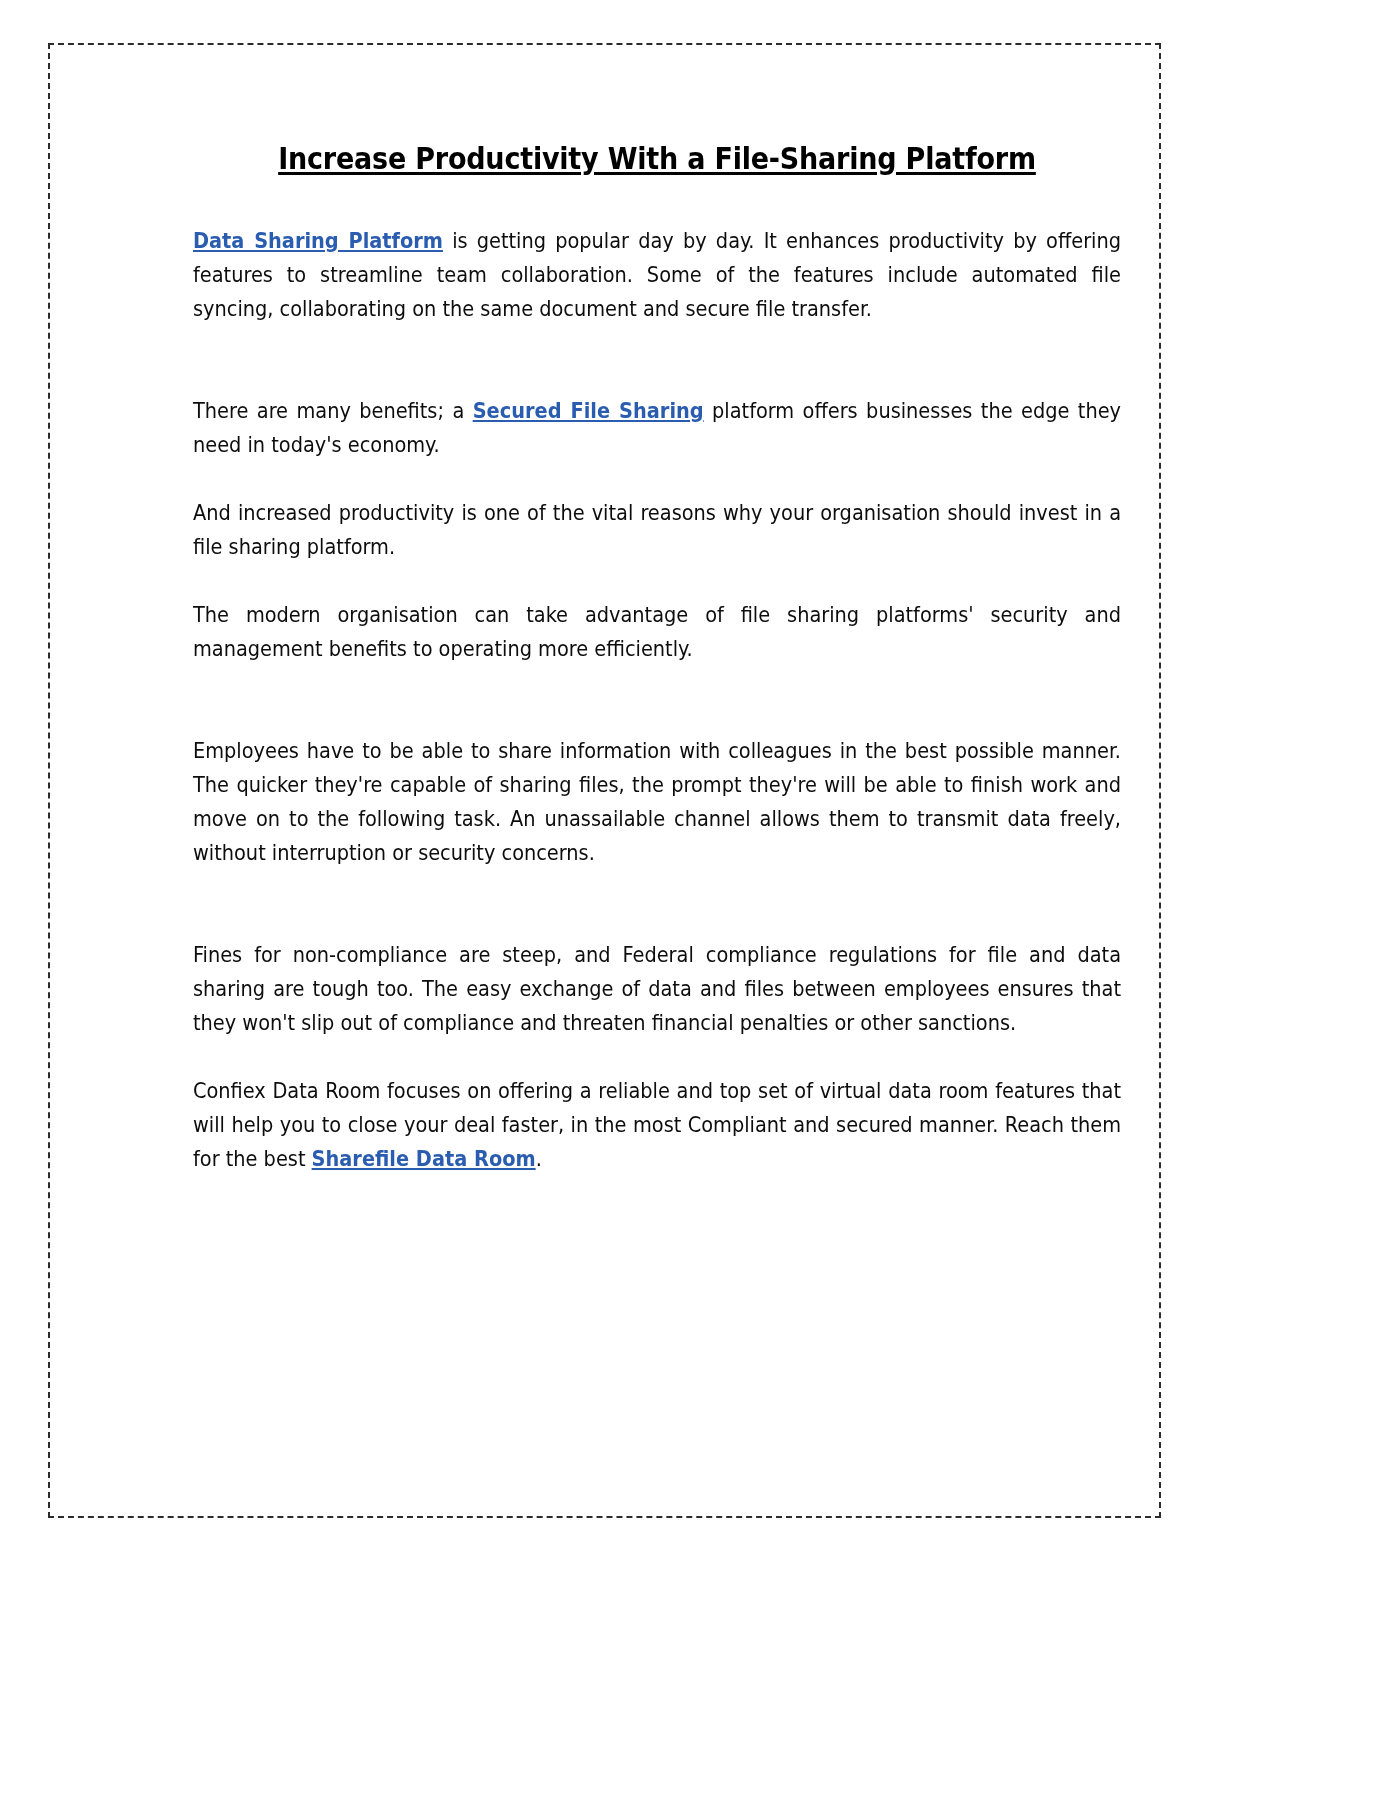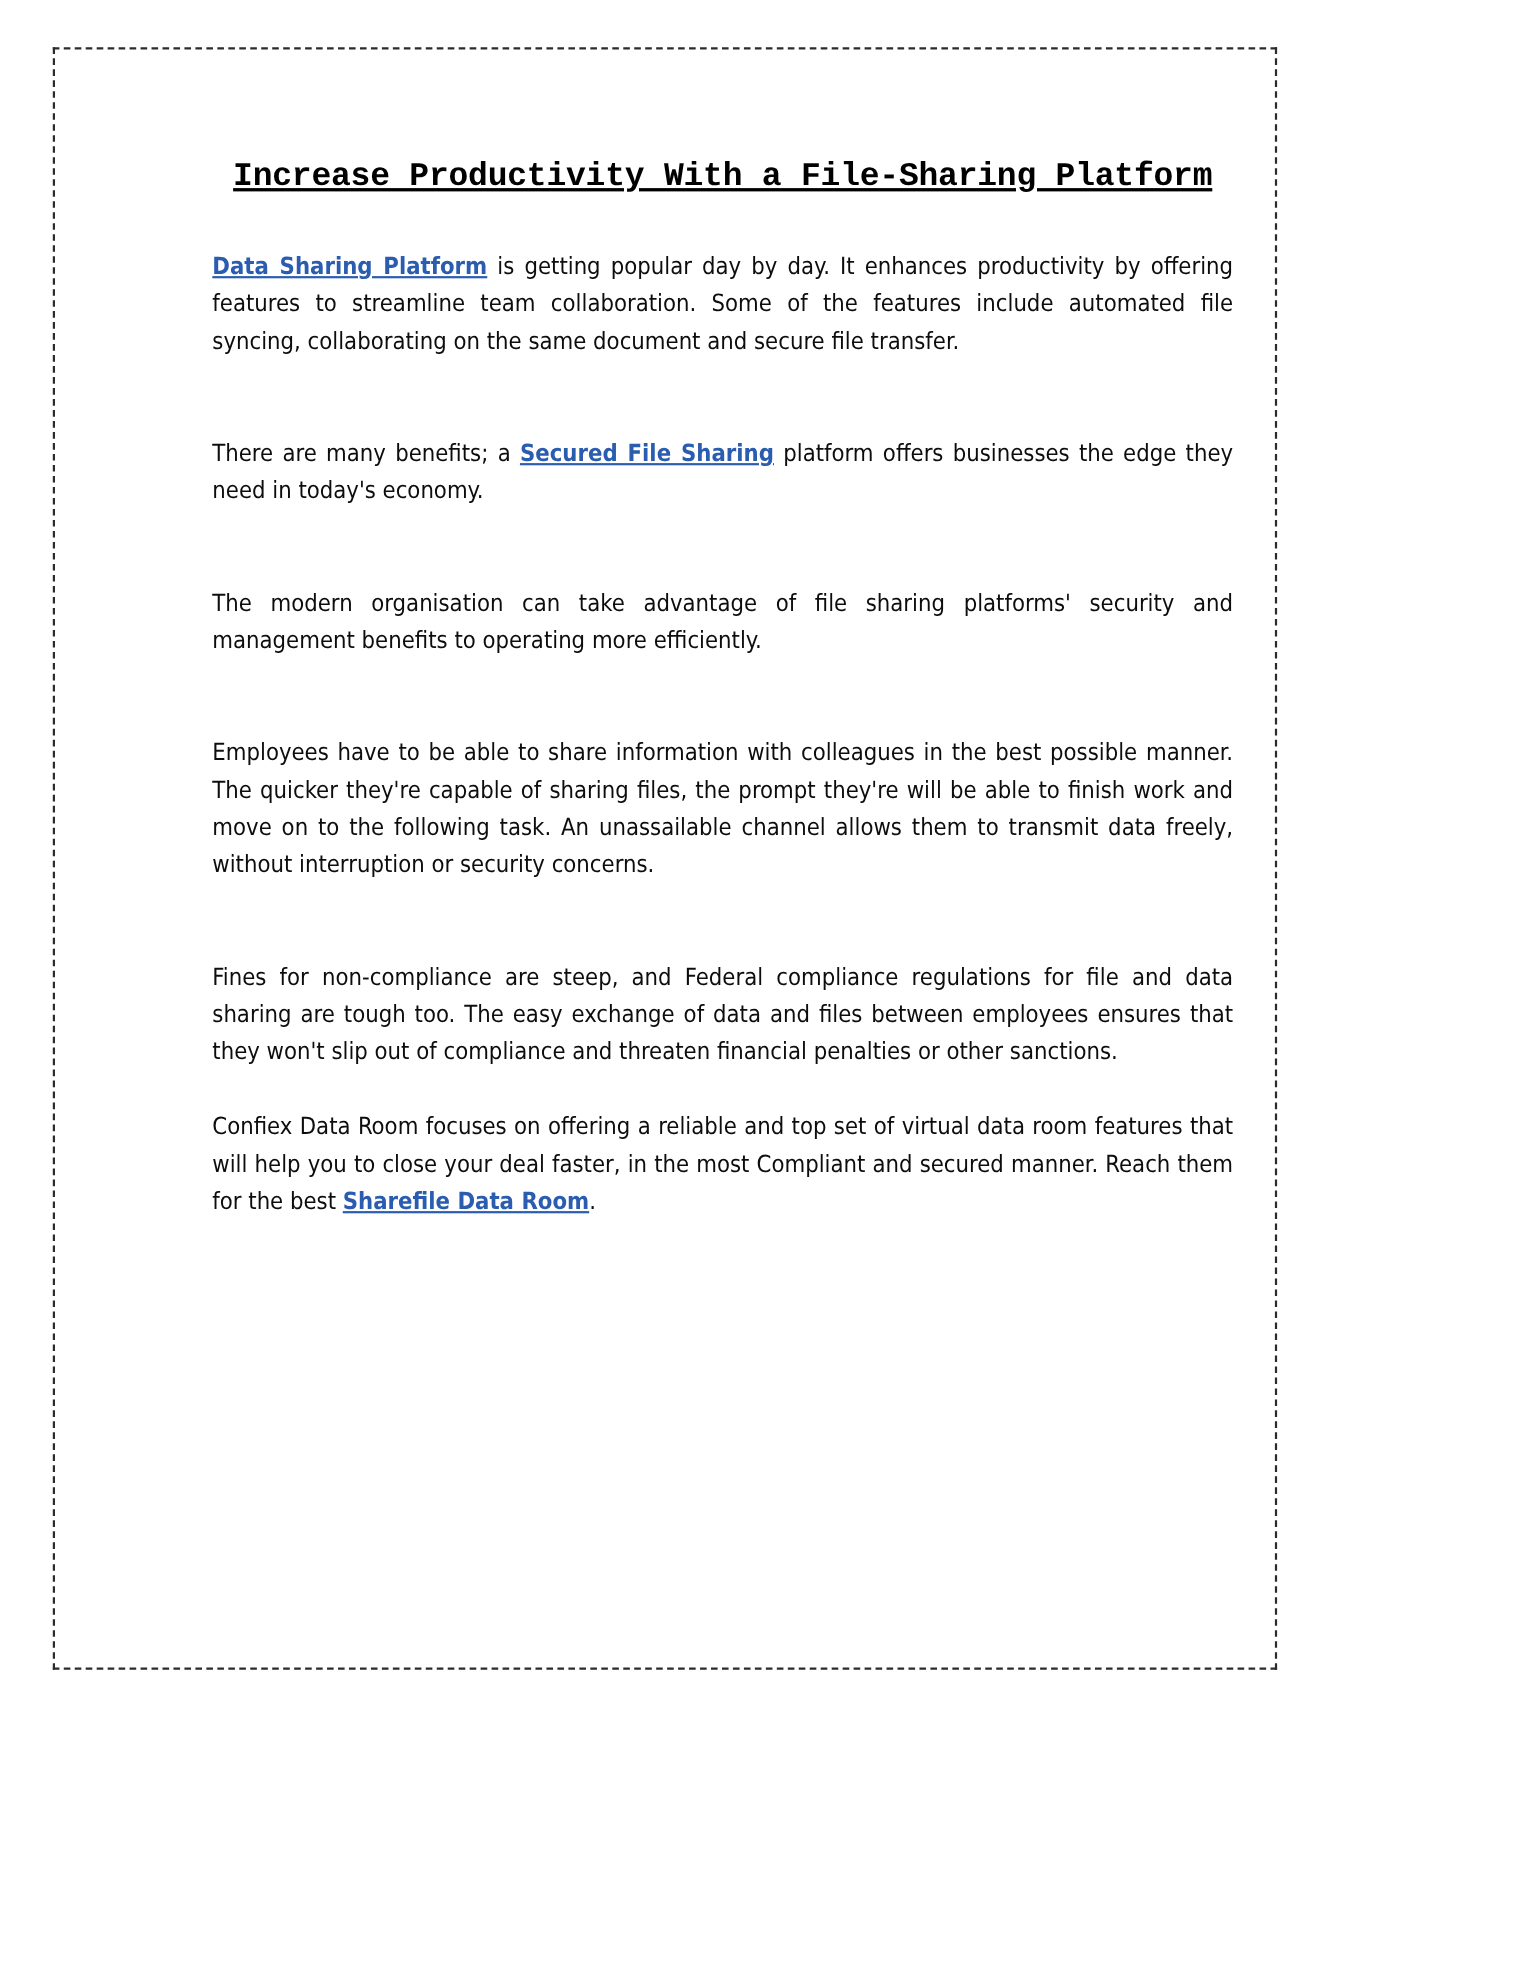--- a/index.html
+++ b/index.html
@@ -50,21 +50,20 @@
     font-size: 30px;
     font-weight: bold;
     color: #000000;
     letter-spacing: -0.2px;
     line-height: 1.2;
   }
   .doc-title .u {
     text-decoration: underline;
     text-underline-offset: 3px;
     text-decoration-thickness: 2.5px;
-    font-family: Liberation Mono, monospace;
   }
 
   
   p.body {
     margin: 0;
     text-align: justify;
     text-justify: inter-word;
     font-size: 21.5px;
     line-height: 34px;
     color: #0d0d0d;
@@ -120,20 +119,21 @@
 
       <div class="gap-md"></div>
 
 
       <div class="gap-md"></div>
 
       <p class="body"><span>There are many benefits; a </span><a class="inline-link">Secured File Sharing</a><span> platform offers businesses the edge they need in today's economy.</span></p>
 
       <div class="gap-md"></div>
 
+      <p class="body"><span>And increased productivity is one of the vital reasons why your organisation should invest in a file sharing platform.</span></p>
 
       <div class="gap-md"></div>
 
       <p class="body"><span>The modern organisation can take advantage of file sharing platforms' security and management benefits to operating more efficiently.</span></p>
 
       <div class="gap-md"></div>
 
 
       <div class="gap-md"></div>
 

